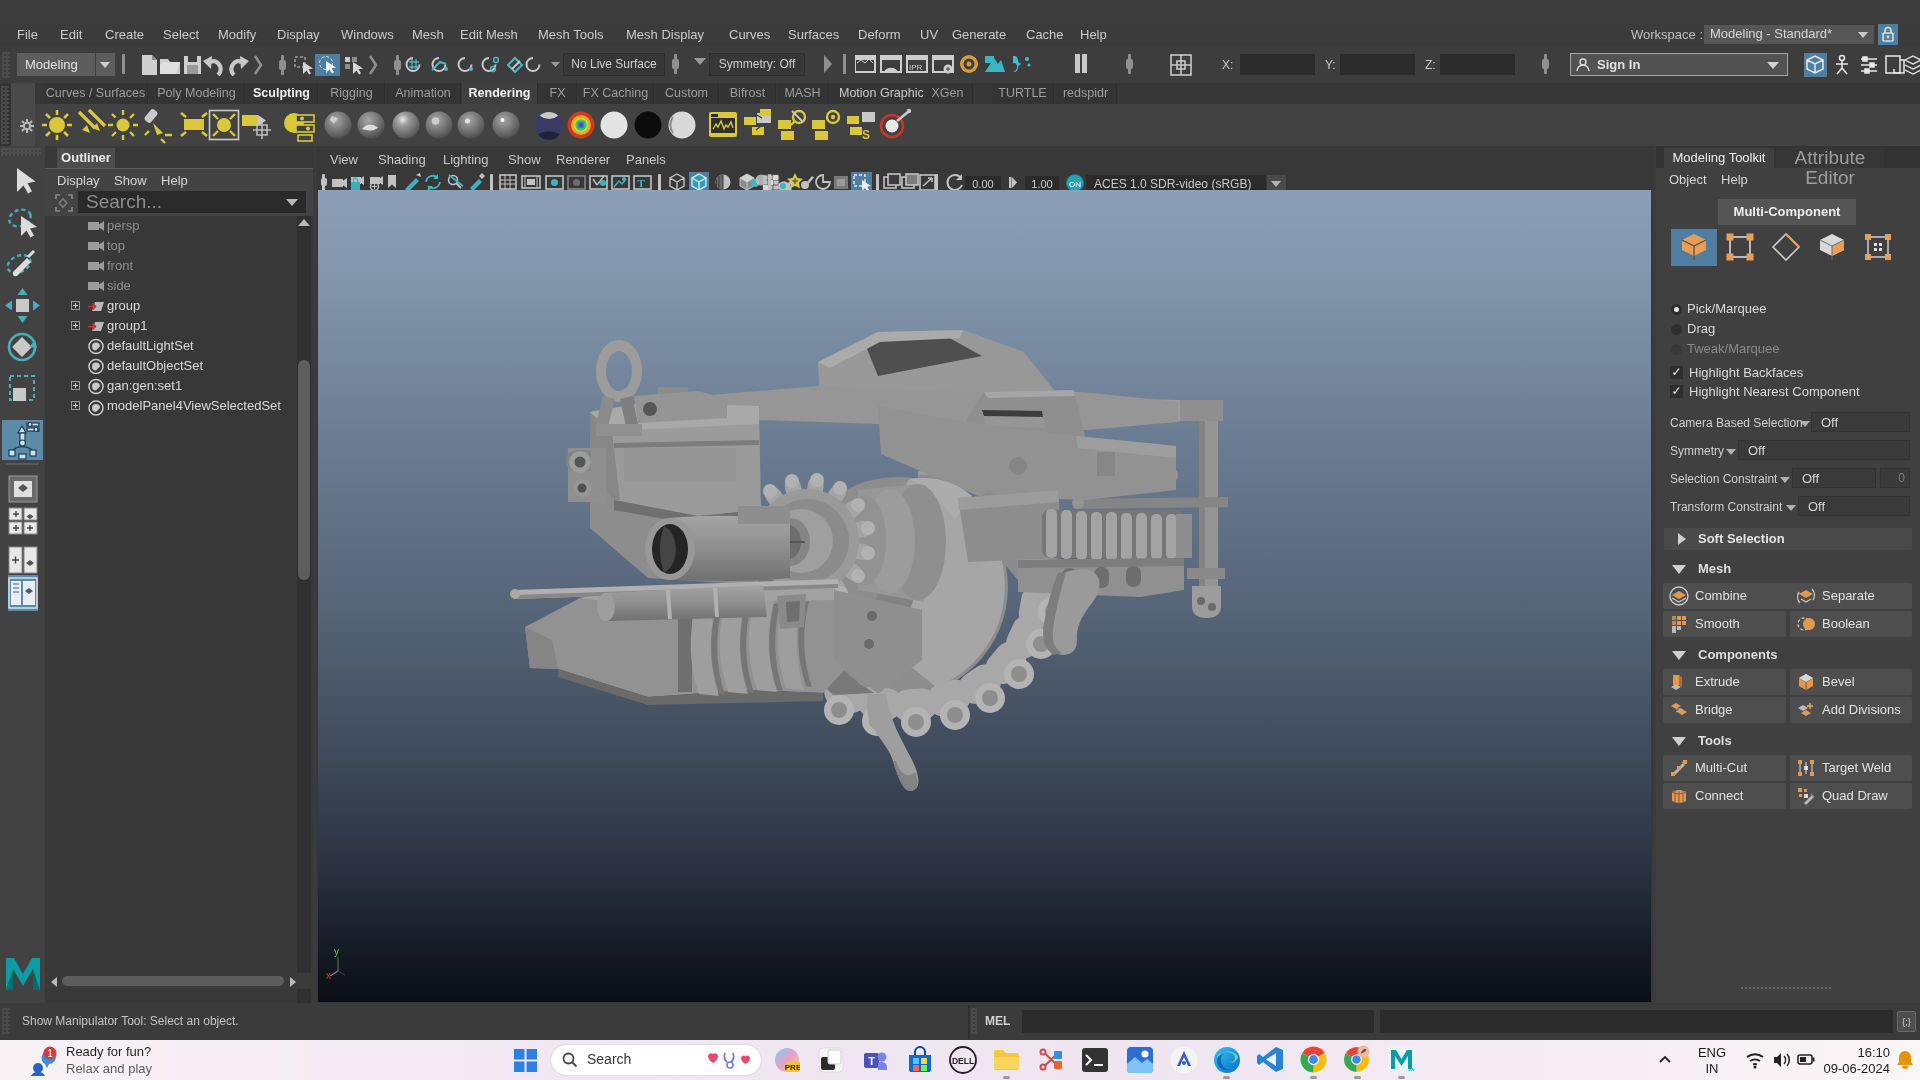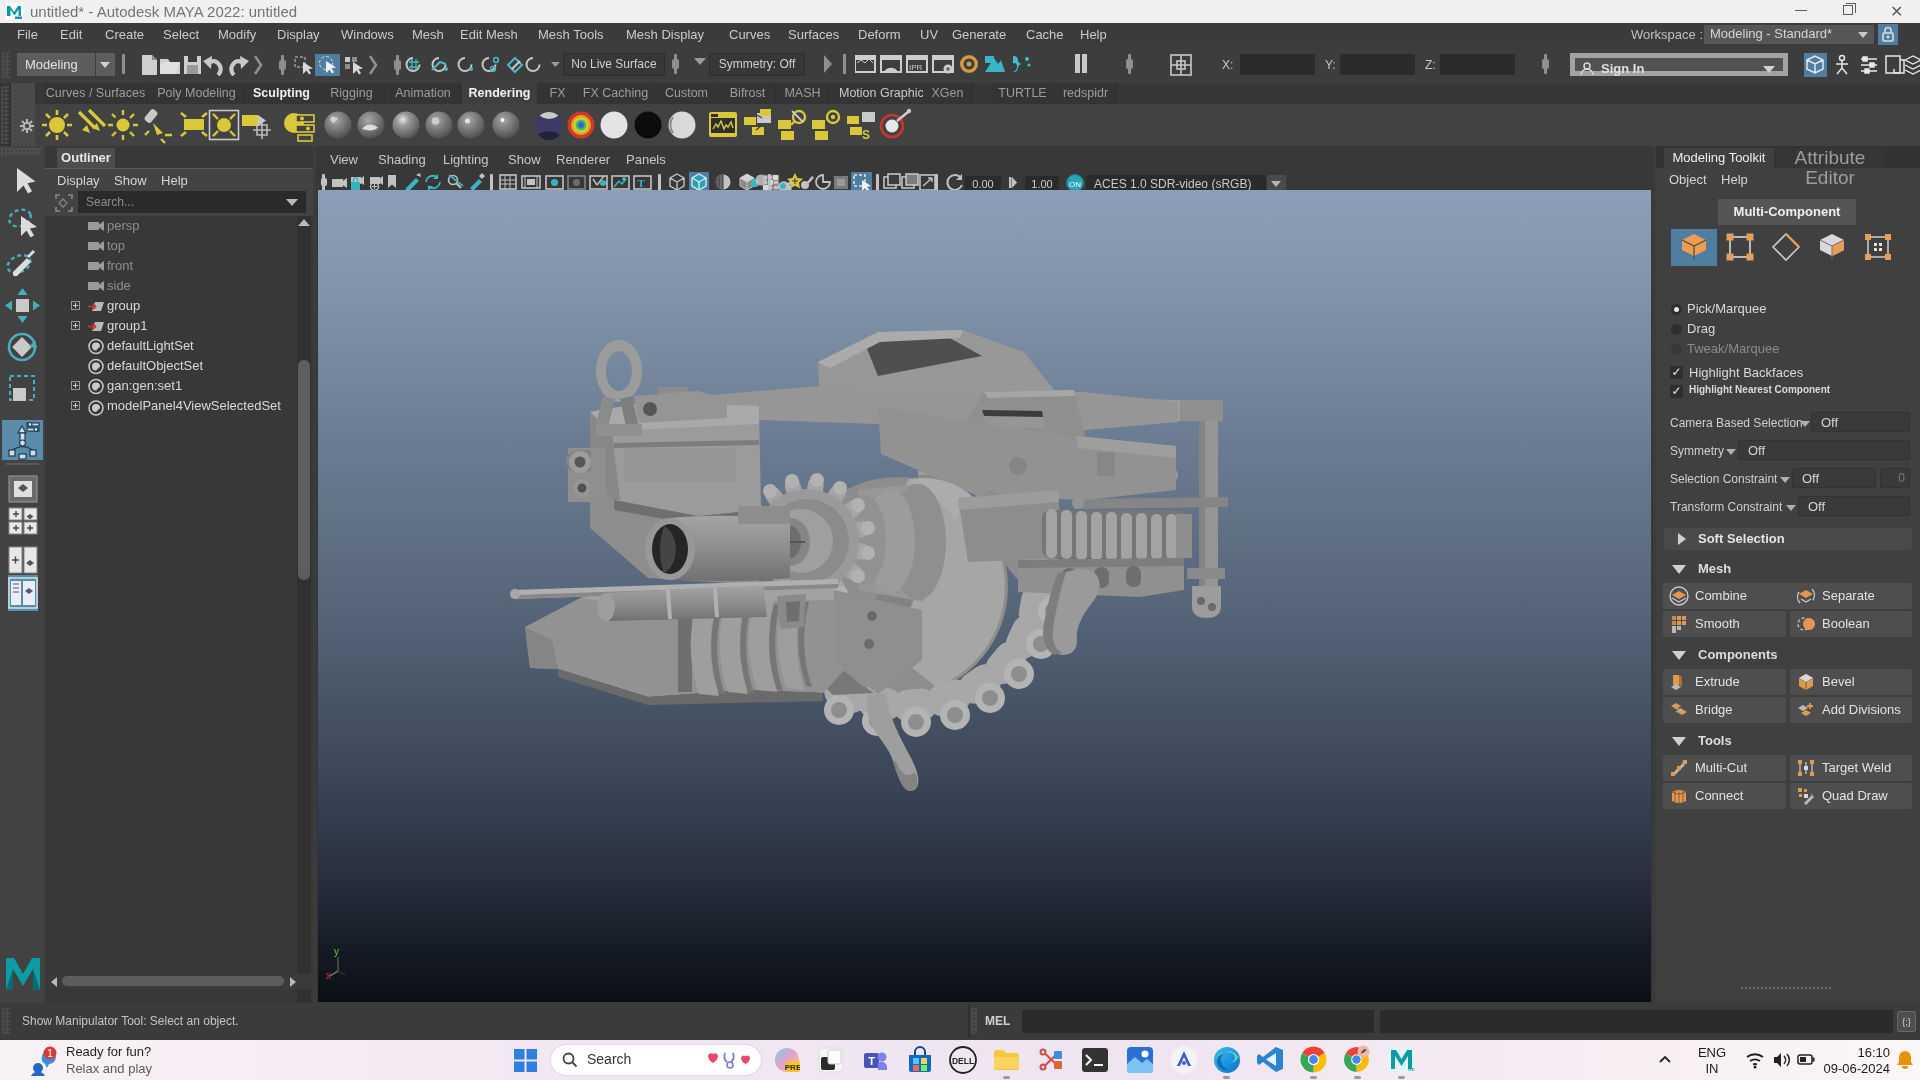--- a/index.html
+++ b/index.html
@@ -45,33 +45,20 @@
   .sechdr { height:20px; }
   .dna { position:absolute; left:8px; top:5px; width:0; height:0; border-left:7px solid transparent; border-right:7px solid transparent; border-top:9px solid #d0d0d0; }
   .sect { position:absolute; left:34px; top:1px; font-size:13px; font-weight:bold; color:#dedede; }
   .mbtn { height:26px; background:#4e4e4e; border-radius:2px; color:#e2e2e2; font-size:13px; line-height:26px; }
   .mbtn span { margin-left:32px; }
   .mbtn .micon { position:absolute; left:6px; top:3px; }
 </style>
 </head>
 <body>
 <div id="root">
-  <div class="abs" id="titlebar">
-    <div class="abs" style="left:6px;top:3px;width:17px;height:17px;background:#ffffff;">
-      <svg width="17" height="17" viewBox="0 0 17 17">
-          <path d="M1 13 L1 3 L4 3 L8 9 L12 3 L15 3 L15 13 L12.5 13 L12.5 6.5 L8.5 12.5 L4.5 6.5 L4.5 13 Z" fill="#0a9aa2"></path>
-          <rect x="9" y="13.5" width="7" height="2.5" fill="#0a9aa2"></rect>
-        </svg>
-    </div>
-    <div class="abs" style="left:30px;top:3px;">untitled* - Autodesk MAYA 2022: untitled</div>
-    <div class="abs" style="left:1795px;top:10px;width:12px;height:1.4px;background:#5c5c5c;"></div>
-    <div class="abs" style="left:1843px;top:5px;width:10px;height:10px;border:1.4px solid #5c5c5c;"></div>
-    <div class="abs" style="left:1846px;top:3px;width:10px;height:10px;border-top:1.4px solid #5c5c5c;border-right:1.4px solid #5c5c5c;"></div>
-    <div class="abs" style="left:1890px;top:2px;color:#5c5c5c;font-size:16px;">✕</div>
-  </div>
   <div class="abs" id="menubar">
     <span class="mi" style="left:17px;">File</span>
     <span class="mi" style="left:60px;">Edit</span>
     <span class="mi" style="left:105px;">Create</span>
     <span class="mi" style="left:163px;">Select</span>
     <span class="mi" style="left:218px;">Modify</span>
     <span class="mi" style="left:277px;">Display</span>
     <span class="mi" style="left:341px;">Windows</span>
     <span class="mi" style="left:412px;">Mesh</span>
     <span class="mi" style="left:460px;">Edit Mesh</span>
@@ -218,21 +205,21 @@
       </svg>
     <div class="abs tseg" style="left:1222px;top:12px;color:#c9c9c9;">X:</div>
     <div class="abs" style="left:1240px;top:8px;width:75px;height:21px;background:#2b2b2b;"></div>
     <div class="abs tseg" style="left:1325px;top:12px;color:#c9c9c9;">Y:</div>
     <div class="abs" style="left:1340px;top:8px;width:75px;height:21px;background:#2b2b2b;"></div>
     <div class="abs tseg" style="left:1425px;top:12px;color:#c9c9c9;">Z:</div>
     <div class="abs" style="left:1440px;top:8px;width:75px;height:21px;background:#2b2b2b;"></div>
     <div class="abs" style="left:1544px;top:8px;width:3px;height:20px;background:#8f8f8f;border-radius:1px;"></div>
       <div class="abs" style="left:1542px;top:13px;width:7px;height:10px;background:#8f8f8f;border-radius:2px;"></div>
 
-    <div class="abs" style="left:1570px;top:7px;width:218px;height:23px;background:#525252;border:5px solid #a3a3a3;">
+    <div class="abs" style="left:1570px;top:7px;width:218px;height:23px;background:#525252;border:1px solid #a3a3a3;">
       <svg class="abs" style="left:4px;top:3px;" width="16" height="16" viewBox="0 0 16 16">
           <circle cx="8" cy="5" r="3" fill="none" stroke="#d8d8d8" stroke-width="1.5"></circle>
           <path d="M2 14 a6 6 0 0 1 12 0" fill="none" stroke="#d8d8d8" stroke-width="1.5"></path>
         </svg>
       <span style="position:absolute;left:26px;top:3px;color:#e0e0e0;font-size:13px;font-weight:bold;">Sign In</span>
       <span style="position:absolute;right:8px;top:8px;width:0;height:0;border-left:6px solid transparent;border-right:6px solid transparent;border-top:7px solid #d0d0d0;"></span>
     </div>
 
     <svg class="abs" style="left:1804px;top:6px;" width="116" height="26" viewBox="0 0 116 26">
       <rect x="0" y="1" width="23" height="24" fill="#4f7ea0"></rect>
@@ -539,21 +526,21 @@
     <div class="abs" style="left:12px;top:2px;width:58px;height:20px;background:#4d4d4d;color:#e8e8e8;font-size:13px;font-weight:bold;text-align:center;line-height:20px;">Outliner</div>
     <div class="abs" style="left:0;top:22px;width:268px;height:1px;background:#5a5a5a;"></div>
     <div class="abs" style="left:12px;top:27px;color:#d5d5d5;font-size:13px;">Display&nbsp;&nbsp;&nbsp;&nbsp;Show&nbsp;&nbsp;&nbsp;&nbsp;Help</div>
 
     <svg class="abs" style="left:8px;top:46px;" width="22" height="22" viewBox="0 0 22 22">
         <g stroke="#8a8a8a" fill="none" stroke-width="1.6">
           <path d="M3 7 V3 h4 M15 3 h4 v4 M19 15 v4 h-4 M7 19 H3 v-4"></path>
           <path d="M6 11 l4-4 l4 4 M6 11 l4 4 l4-4" opacity=".8"></path>
         </g>
       </svg>
-    <div class="abs" style="left:33px;top:45px;width:228px;height:22px;background:#2a2a2a;color:#8d8d8d;font-size:12px;line-height:22px;padding-left:8px;">Search...
+    <div class="abs" style="left:33px;top:45px;width:228px;height:22px;background:#2a2a2a;color:#8d8d8d;font-size:19px;line-height:22px;padding-left:8px;">Search...
       <span style="position:absolute;right:8px;top:8px;width:0;height:0;border-left:6px solid transparent;border-right:6px solid transparent;border-top:7px solid #b9b9b9;"></span>
     </div>
 
     <div class="abs" style="left:0;top:70px;width:268px;height:910px;background:#383838;"></div>
     <div id="olist" class="abs" style="left:0;top:70px;width:268px;font-size:13px;">
       <svg class="abs" style="left:42px;top:3px;" width="18" height="178" viewBox="0 0 18 178">
         <g fill="#9a9a9a">
             <rect x="1" y="3" width="11" height="8"></rect>
             <path d="M17 2 l0 10 l-5-3.5 v-3 z"></path>
           </g>
@@ -1093,21 +1080,21 @@
         <span style="position:absolute;left:3px;top:3px;width:5px;height:5px;background:#e8e8e8;border-radius:50%;"></span>
       </div>
     <div class="abs" style="left:31px;top:155px;font-size:13px;color:#dadada;">Pick/Marquee</div>
     <div class="abs" style="left:15px;top:178px;width:11px;height:11px;background:#2e2e2e;border-radius:50%;"></div>
     <div class="abs" style="left:31px;top:175px;font-size:13px;color:#dadada;">Drag</div>
     <div class="abs" style="left:15px;top:198px;width:11px;height:11px;background:#383838;border-radius:50%;"></div>
     <div class="abs" style="left:31px;top:195px;font-size:13px;color:#8a8a8a;">Tweak/Marquee</div>
     <div class="abs" style="left:14px;top:220px;width:13px;height:13px;background:#2e2e2e;color:#e8e8e8;font-size:12px;line-height:13px;text-align:center;">✓</div>
     <div class="abs" style="left:33px;top:219px;font-size:13px;color:#dadada;">Highlight Backfaces</div>
     <div class="abs" style="left:14px;top:239px;width:13px;height:13px;background:#2e2e2e;color:#e8e8e8;font-size:12px;line-height:13px;text-align:center;">✓</div>
-    <div class="abs" style="left:33px;top:238px;font-size:10px;color:#dadada;font-weight:bold;">Highlight Nearest Component</div>
+    <div class="abs" style="left:33px;top:238px;font-size:13px;color:#dadada;">Highlight Nearest Component</div>
     <div class="abs" style="left:14px;top:270px;font-size:12px;color:#cfcfcf;">Camera Based Selection</div>
     <div class="abs arr" style="left:144px;top:275px;"></div>
     <div class="abs" style="left:155px;top:266px;width:99px;height:20px;background:#3a3a3a;border:1px solid #333;color:#d5d5d5;font-size:13px;line-height:19px;padding-left:9px;">Off</div>
     <div class="abs" style="left:14px;top:298px;font-size:12px;color:#cfcfcf;">Symmetry</div>
     <div class="abs arr" style="left:70px;top:303px;"></div>
     <div class="abs" style="left:82px;top:294px;width:172px;height:20px;background:#3a3a3a;border:1px solid #333;color:#d5d5d5;font-size:13px;line-height:19px;padding-left:9px;">Off</div>
     <div class="abs" style="left:14px;top:326px;font-size:12px;color:#cfcfcf;">Selection Constraint</div>
     <div class="abs arr" style="left:124px;top:331px;"></div>
     <div class="abs" style="left:136px;top:322px;width:84px;height:20px;background:#3a3a3a;border:1px solid #333;color:#d5d5d5;font-size:13px;line-height:19px;padding-left:9px;">Off</div>
     <div class="abs" style="left:224px;top:322px;width:30px;height:20px;background:#3a3a3a;border:1px solid #333;color:#7d7d7d;font-size:12px;line-height:19px;text-align:right;padding-right:4px;">0</div>

